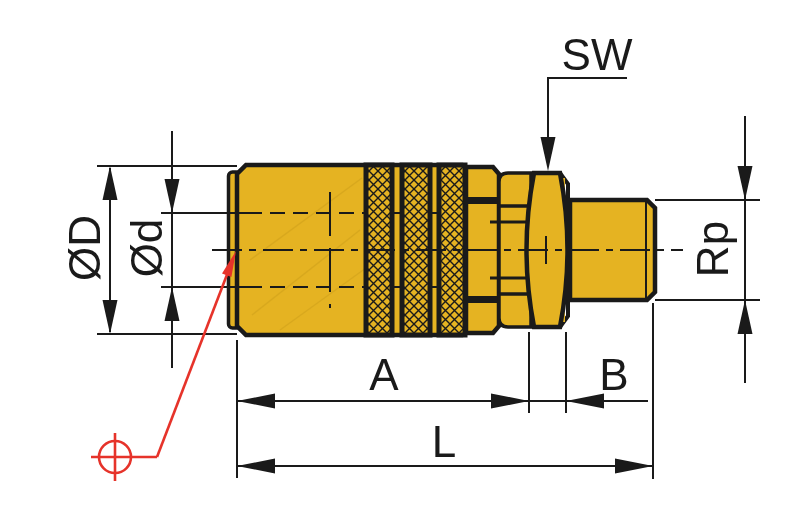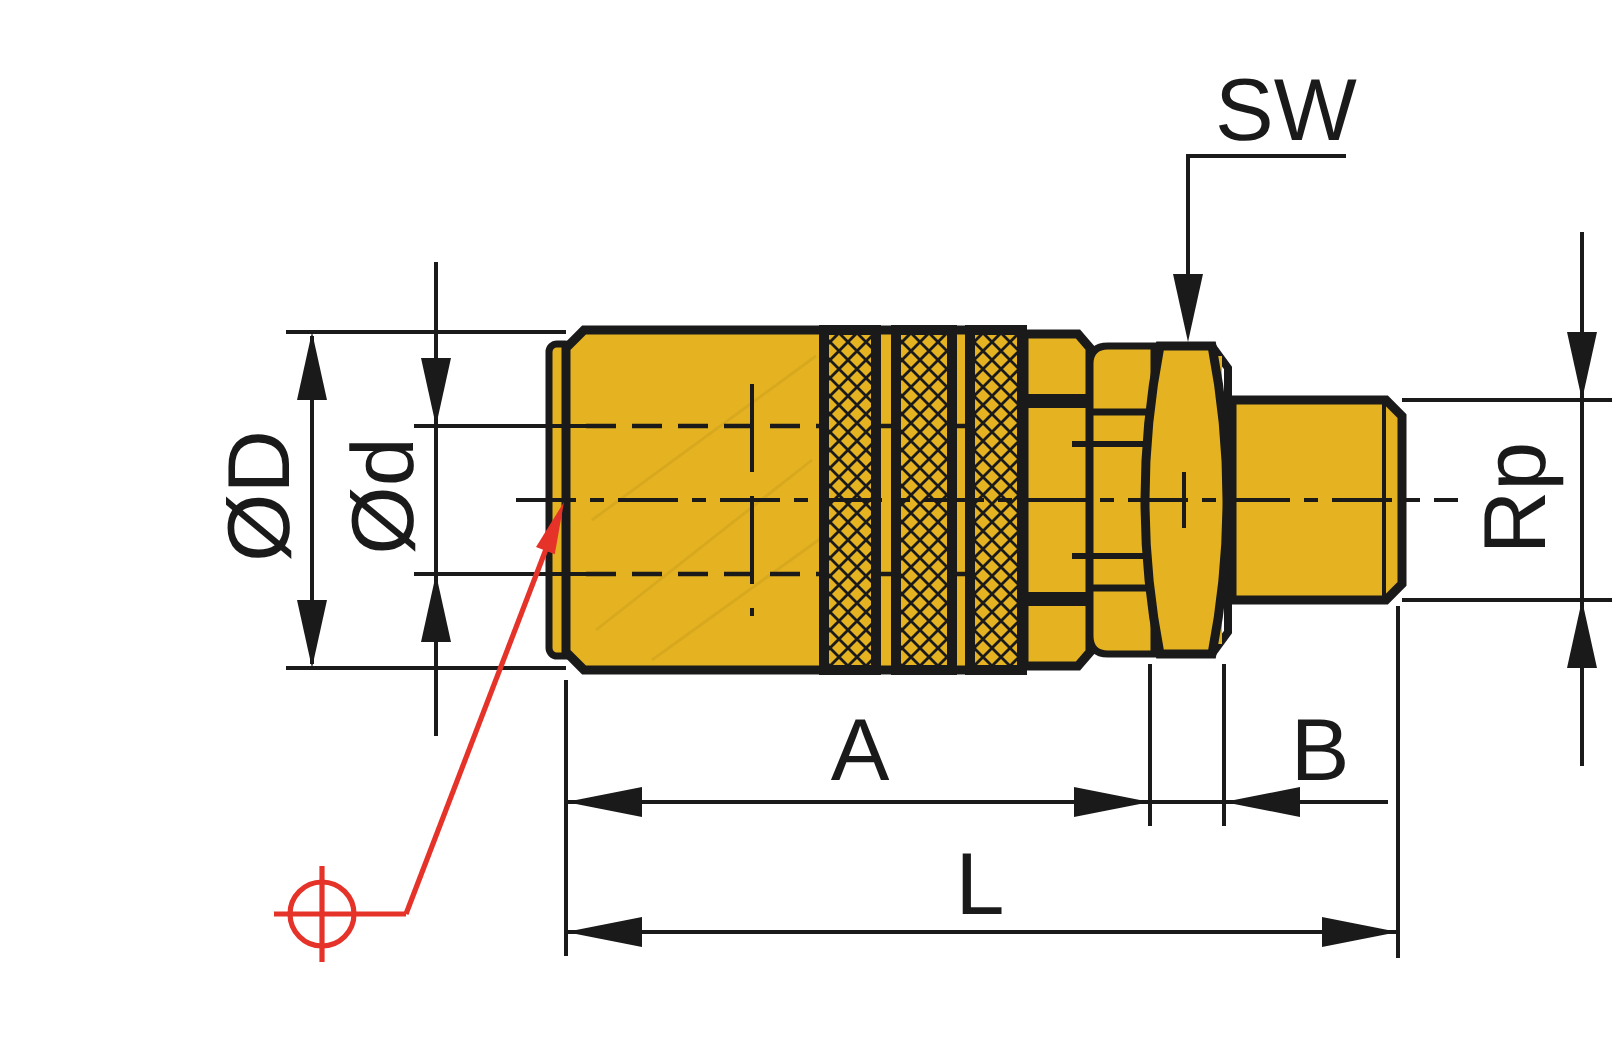--- a/index.html
+++ b/index.html
@@ -1,16 +1,16 @@
 <!DOCTYPE html>
 <html><head>
 <meta charset="utf-8">
 <style>
   html,body{margin:0;padding:0;background:#ffffff;width:812px;height:527px;overflow:hidden;}
-  #stage{position:relative;width:710px;height:527px;background:#ffffff;margin-left:46px;}
+  #stage{position:relative;width:710px;height:527px;background:#ffffff;}
   svg{position:absolute;left:0;top:0;}
   .gold{fill:#E5B322;}
   .part{fill:#E5B322;stroke:#1A1A1A;stroke-width:4.5;stroke-linejoin:miter;}
   .part-thin{fill:#E5B322;stroke:#1A1A1A;stroke-width:3.5;stroke-linejoin:miter;}
   .blackfill{fill:#1A1A1A;stroke:none;}
   .dim{stroke:#1A1A1A;stroke-width:2;fill:none;stroke-linecap:butt;}
   .dash-hidden{stroke:#1A1A1A;stroke-width:2.2;fill:none;stroke-dasharray:15 8;}
   .dash-center{stroke:#1A1A1A;stroke-width:2;fill:none;stroke-dasharray:30 7 7 7;}
   .dash-tick{stroke:#1A1A1A;stroke-width:2;fill:none;stroke-dasharray:44 12;}
   .arrow{fill:#1A1A1A;stroke:none;}

